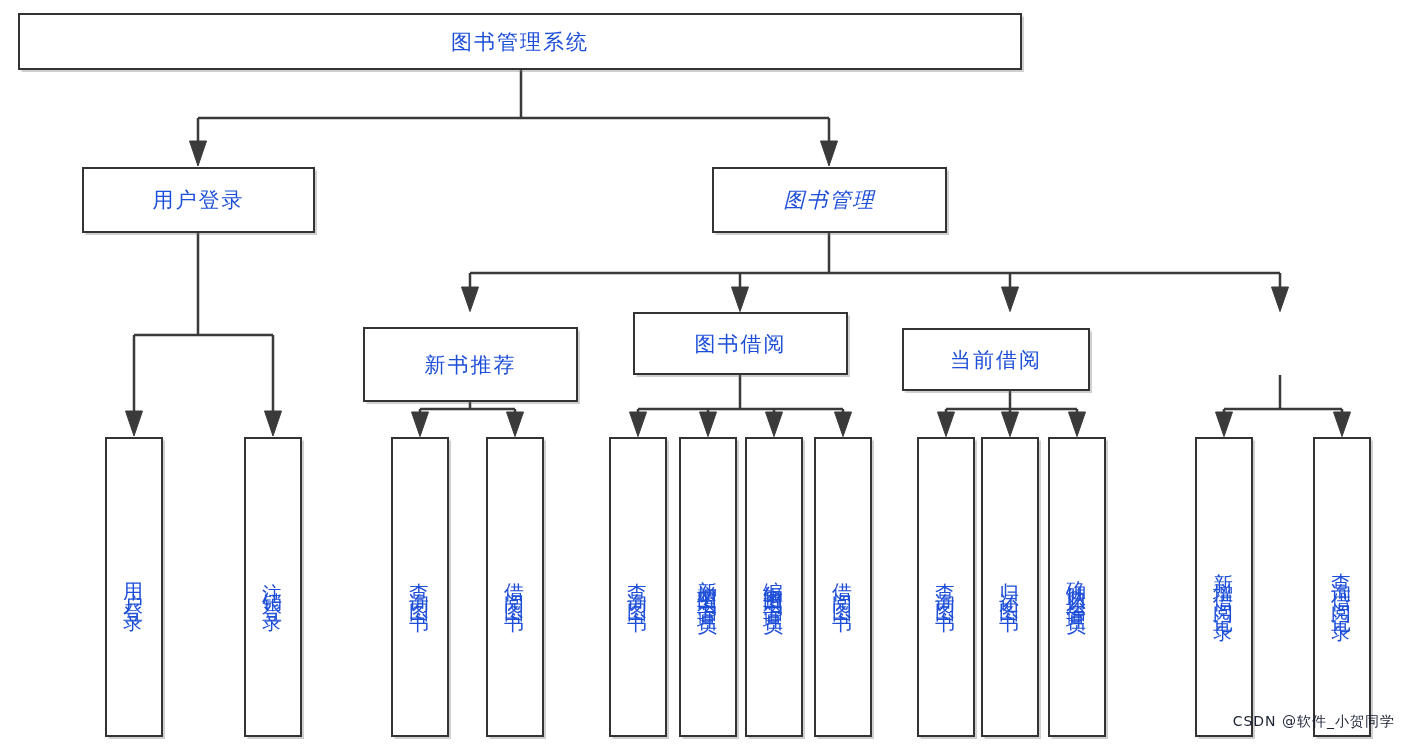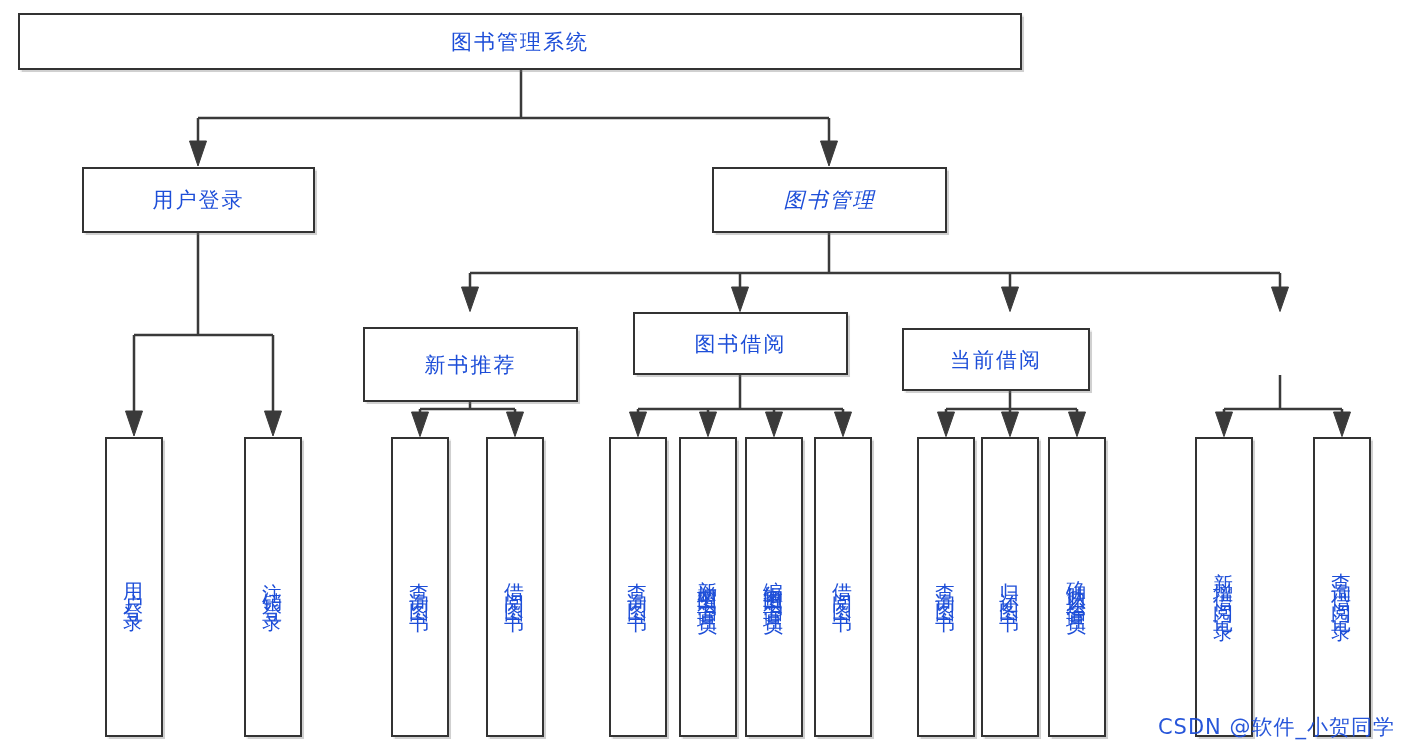--- a/index.html
+++ b/index.html
@@ -44,24 +44,24 @@
     font-size: 20px;
     letter-spacing: 10px;
     white-space: normal;
   }
   .box.v.long {
     letter-spacing: 5px;
   }
   #watermark {
     position: absolute;
     right: 10px;
-    bottom: 6px;
-    font-size: 21px;
+    bottom: 16px;
+    font-size: 14px;
     letter-spacing: 1px;
-    color: #1d4ed8;
+    color: #0f172a;
     opacity: 0.95;
     z-index: 5;
   }
   .conn {
     stroke: #3a3a3a;
     stroke-width: 2.5;
     fill: none;
   }
   .arrowhead {
     fill: #3a3a3a;

